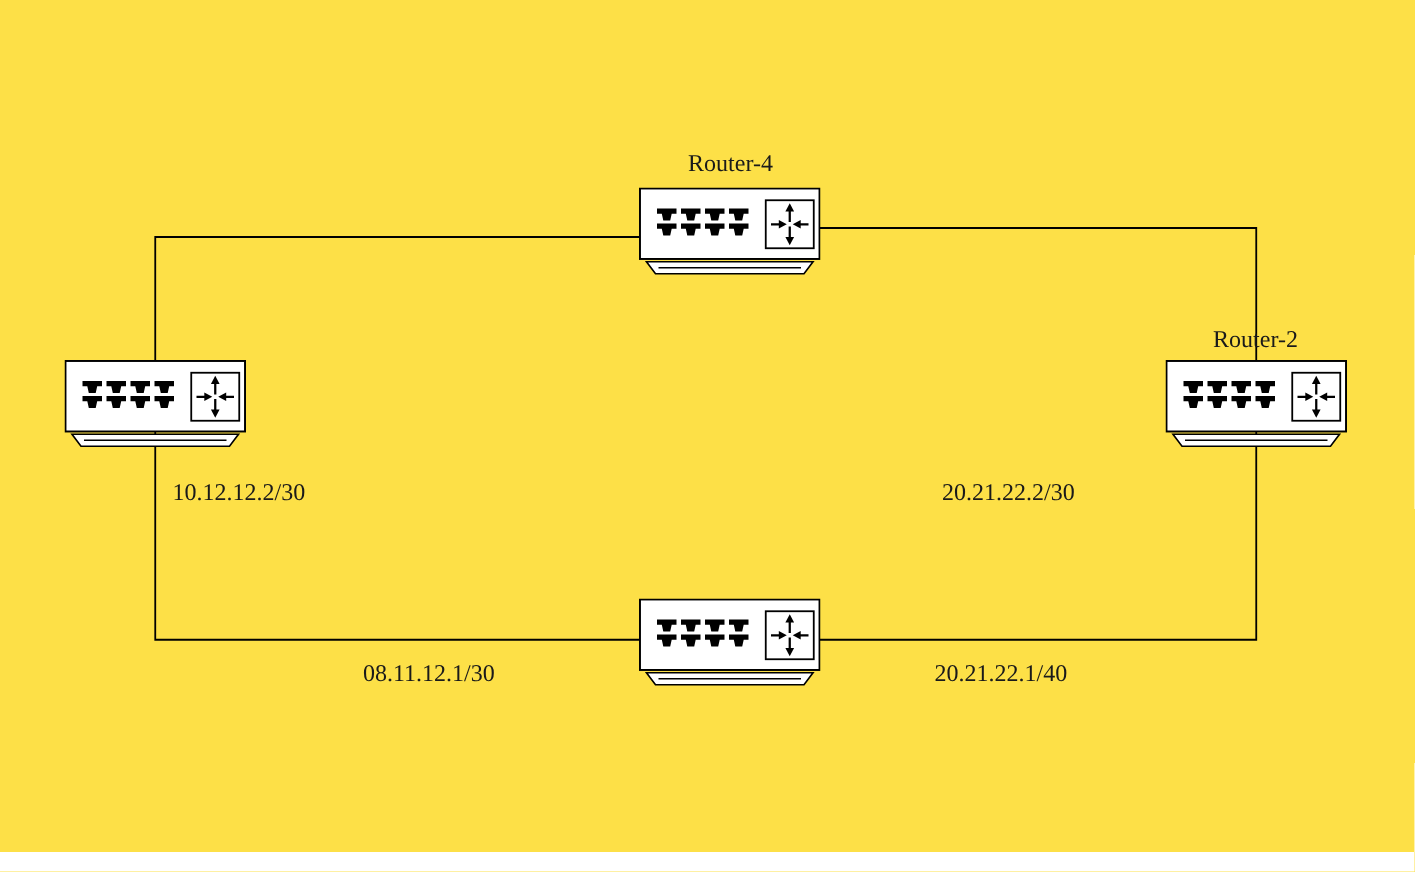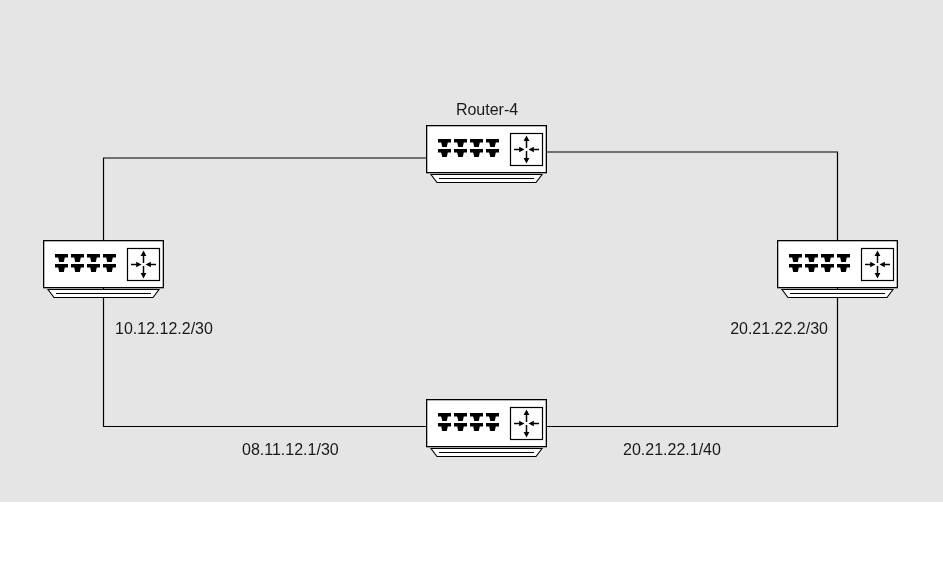--- a/index.html
+++ b/index.html
@@ -1,33 +1,33 @@
 <!DOCTYPE html>
 <html><head>
 <meta charset="utf-8">
 <style>
   html,body{margin:0;padding:0;background:#fff;}
   .diagram{
     position:relative;
-    width:943px;height:502px;
-    background:#e5e5e5;
-    font-family:Liberation Sans, sans-serif;
+    width:943px;height:568px;
+    background:#fde047;
+    font-family:Liberation Serif, serif;
     overflow:hidden;
   }
   .links-svg{position:absolute;left:0;top:0;width:943px;height:581px;}
   .node-icon{position:absolute;width:121px;height:62px;}
   .lbl{
     position:absolute;
     font-size:16px;
     line-height:19px;
     color:#1a1a1a;
     white-space:nowrap;
   }
   .node-label{width:160px;text-align:center;}
-  .ip-right{width:200px;text-align:right;}
+  .ip-right{width:200px;text-align:left;}
 </style>
 </head>
 <body>
 
 <div class="diagram">
 
   <svg class="links-svg" viewBox="0 0 943 581" xmlns="http://www.w3.org/2000/svg">
     <path d="M 487,158 H 103.5 V 426.5 H 487" fill="none" stroke="#000" stroke-width="1.2"></path>
     <path d="M 487,426.5 H 837.5 V 152 H 487" fill="none" stroke="#000" stroke-width="1.2"></path>
   </svg>
@@ -74,20 +74,21 @@
   </svg>
   <div class="lbl node-label" style="left:407px;top:100px">Router-4</div>
 
   <svg class="node-icon" style="left:43px;top:240px" viewBox="0 0 121 62">
     <use href="#routerShape"></use>
   </svg>
 
   <svg class="node-icon" style="left:777px;top:240px" viewBox="0 0 121 62">
     <use href="#routerShape"></use>
   </svg>
+  <div class="lbl node-label" style="left:757px;top:217px">Router-2</div>
 
   <svg class="node-icon" style="left:426px;top:399px" viewBox="0 0 121 62">
     <use href="#routerShape"></use>
   </svg>
 
   <div class="lbl" style="left:115px;top:319px">10.12.12.2/30</div>
   <div class="lbl ip-right" style="left:628px;top:319px">20.21.22.2/30</div>
   <div class="lbl" style="left:242px;top:440px">08.11.12.1/30</div>
   <div class="lbl" style="left:623px;top:440px">20.21.22.1/40</div>
 

